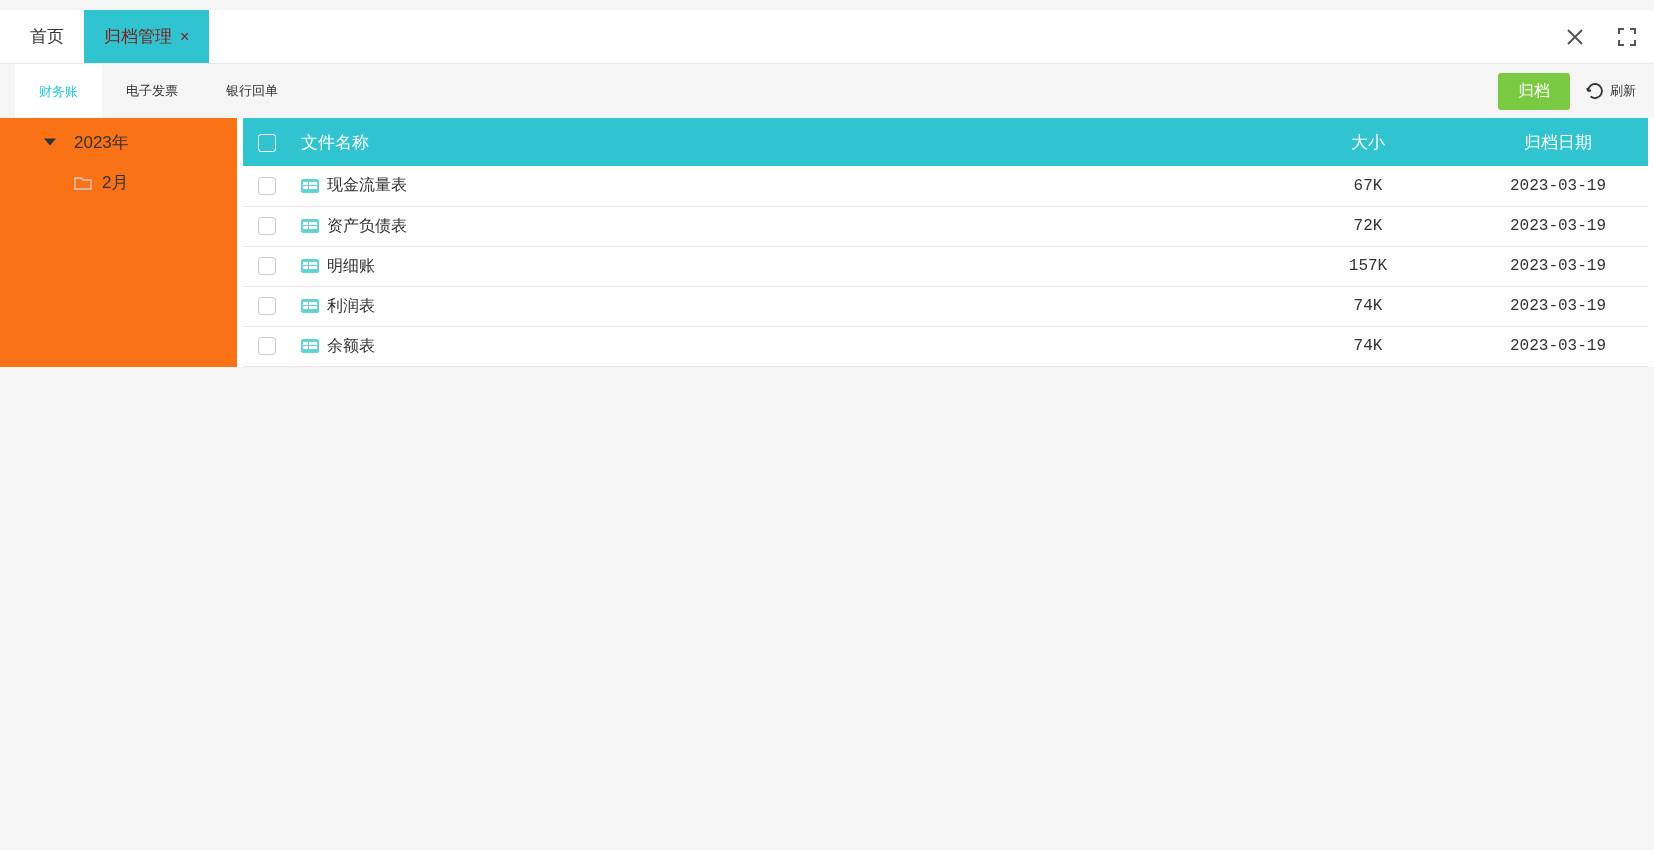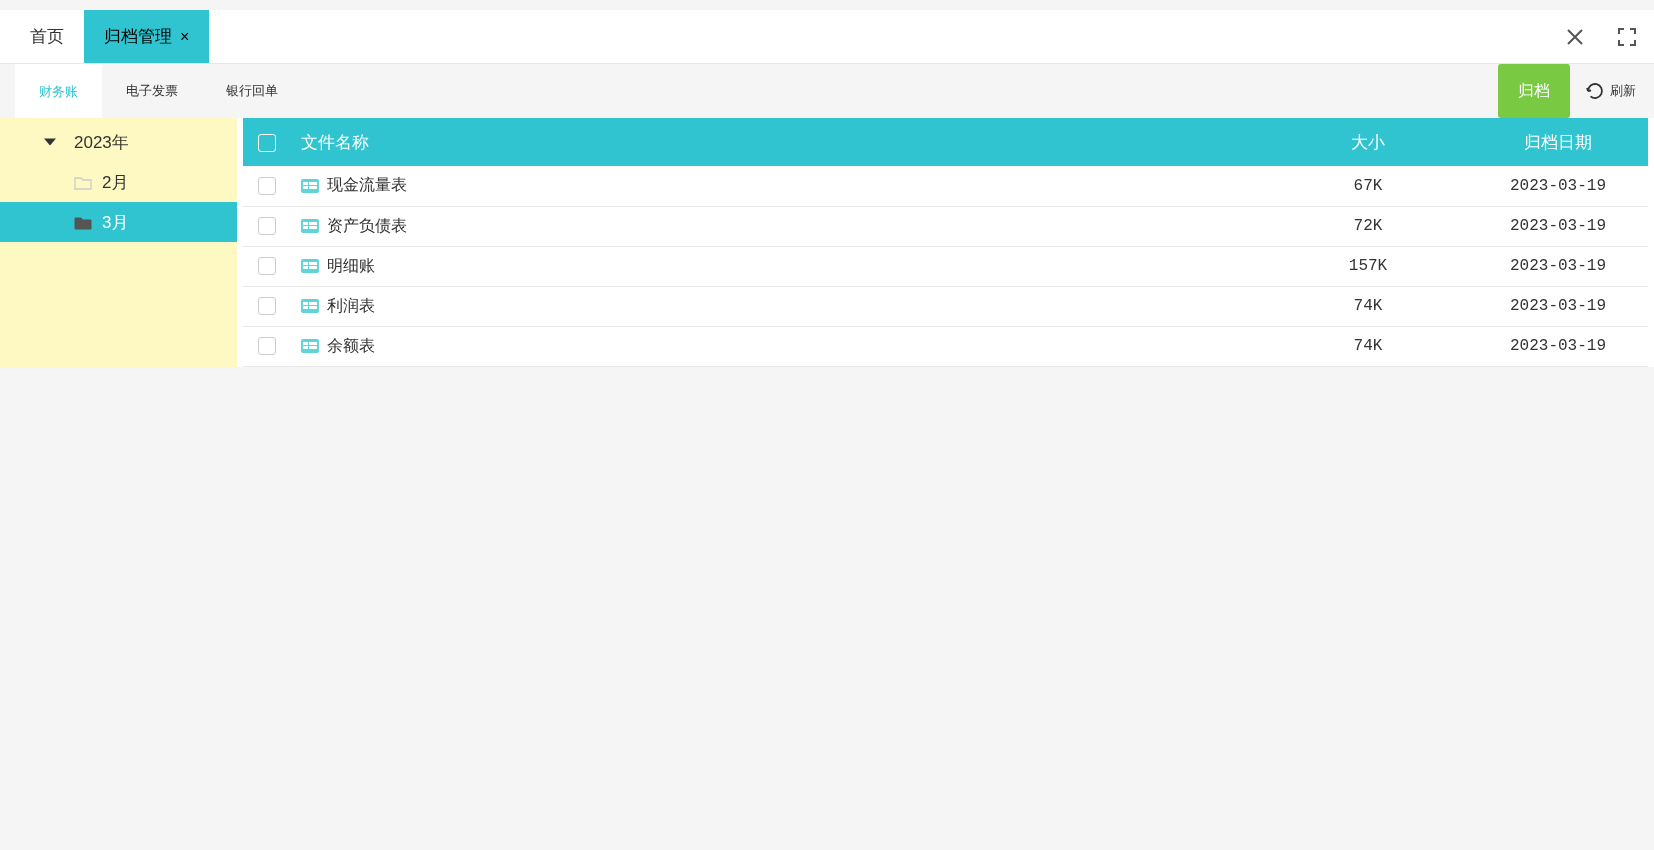--- a/index.html
+++ b/index.html
@@ -33,21 +33,21 @@
       align-items: center;
       justify-content: center;
       padding: 0 20px;
       height: 100%;
       font-size: 17px;
       color: #333;
       cursor: pointer;
     }
     .tab-item.active {
       background: #2fc4d0;
-      color: #000000;
+      color: #7f1d1d;
       position: relative;
     }
     .tab-close {
       margin-left: 8px;
       font-size: 16px;
       line-height: 1;
       cursor: pointer;
     }
     .tab-bar-right {
       position: absolute;
@@ -89,20 +89,21 @@
     }
     .sub-tab.active {
       background: #fff;
       color: #2fc4d0;
       border-top: 2px solid transparent;
     }
     .sub-tab-right {
       position: absolute;
       right: 18px;
       display: flex;
+      align-items: center;
       gap: 16px;
       height: 100%;
     }
     .archive-btn {
       background: #7ac943;
       color: #fff;
       border: none;
       padding: 8px 20px;
       font-size: 16px;
       border-radius: 3px;
@@ -115,21 +116,21 @@
       font-size: 13px;
       color: #333;
       cursor: pointer;
     }
     .body-layout {
       display: flex;
       background: #fff;
     }
     .tree-panel {
       width: 237px;
-      background: #fef9c3;
+      background: #f97316;
       padding-top: 4px;
     }
     .tree-node {
       display: flex;
       align-items: center;
       height: 40px;
       padding-left: 42px;
       cursor: pointer;
       font-size: 17px;
       color: #333;
@@ -279,28 +280,20 @@
           <span class="tree-label">2023年</span>
         </div>
         <div class="tree-node tree-child">
           <span class="folder-icon">
             <svg width="18" height="14" viewBox="0 0 18 14">
                 <path d="M1 2 h6 l2 2 h8 v9 h-16 z" fill="none" stroke="#ccc" stroke-width="1.3"></path>
               </svg>
           </span>
           <span>2月</span>
         </div>
-        <div class="tree-node tree-child selected">
-          <span class="folder-icon">
-            <svg width="18" height="14" viewBox="0 0 18 14">
-                <path d="M1 2 h6 l2 2 h8 v9 h-16 z" fill="#555" stroke="#555" stroke-width="1"></path>
-              </svg>
-          </span>
-          <span>3月</span>
-        </div>
       </div>
 
       <div class="table-panel">
         <table class="data-table">
           <thead>
             <tr>
               <th class="col-check"><span class="check-box"></span></th>
               <th class="col-name">文件名称</th>
               <th class="col-size">大小</th>
               <th class="col-date">归档日期</th>

